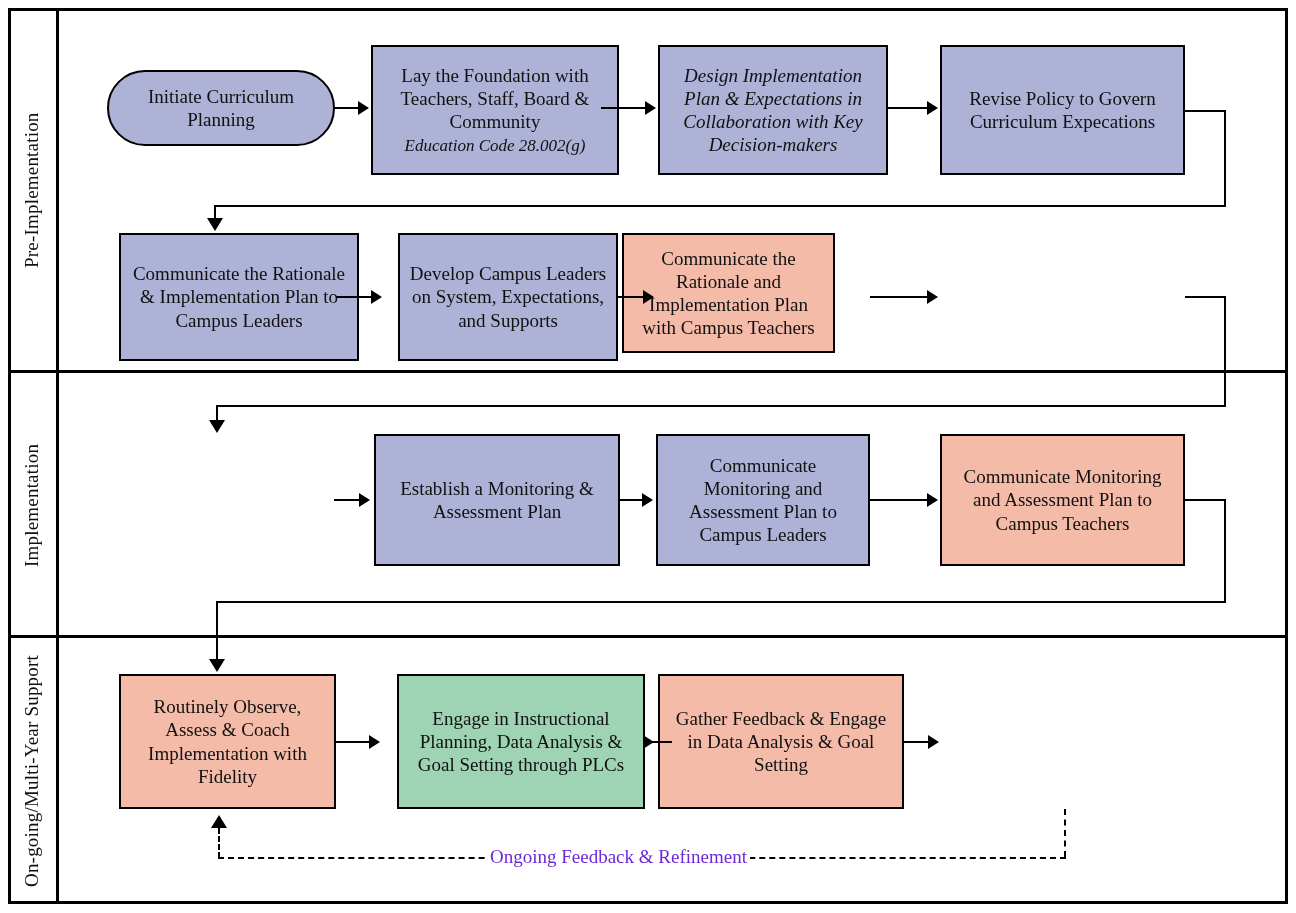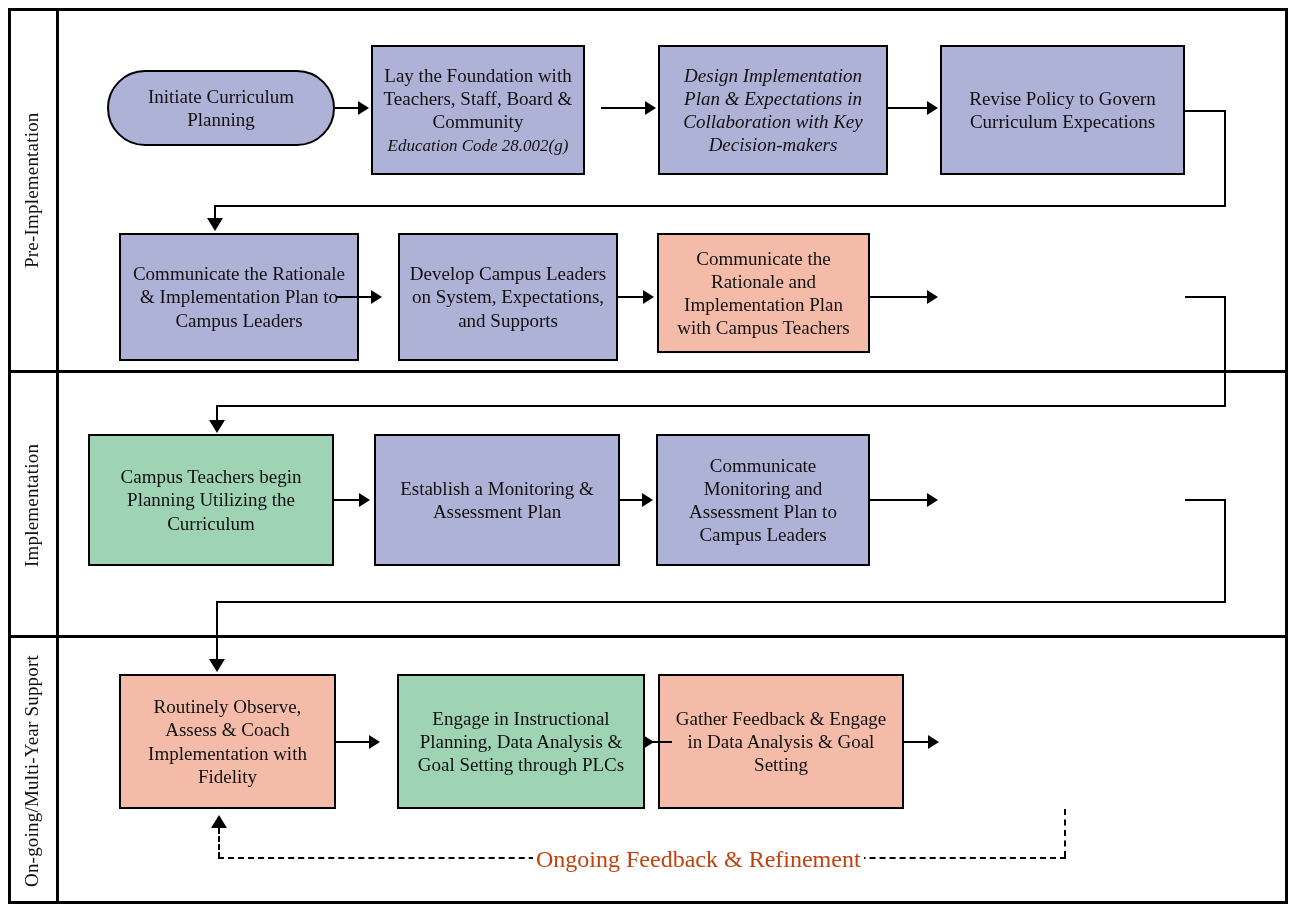--- a/index.html
+++ b/index.html
@@ -113,44 +113,43 @@
     border-top:2px dashed #000;
   }
   .dln-v{
     position:absolute;
     width:0;
     border-left:2px dashed #000;
   }
   .loop-label{
     position:absolute;
     background:#fff;
-    font-size:24px;
+    font-size:19px;
     line-height:1;
     padding:0 3px;
     white-space:nowrap;
-    color:#c2410c;
-    margin-left:46px;
+    color:#6d28d9;
   }
 </style>
 </head>
 <body>
 
 <div id="canvas">
 
   <div class="frame"></div>
 
   <div class="lane" style="top:8px;height:365px;"></div>
   <div class="lane-rule" style="top:8px;height:365px;"></div>
   <div class="lane-label" style="top:8px;height:365px;">Pre-Implementation</div>
 
   <div class="node pill blue" style="left:107px;top:70px;width:228px;height:76px;">
     <span class="txt">Initiate Curriculum Planning</span>
   </div>
 
-  <div class="node blue" style="left:371px;top:45px;width:214px;height:130px;flex-direction:column;">
+  <div class="node blue" style="left:371px;top:45px;width:248px;height:130px;flex-direction:column;">
     <span class="txt">Lay the Foundation with Teachers, Staff, Board &amp; Community</span>
     <span class="sub">Education Code 28.002(g)</span>
   </div>
 
   <div class="node blue" style="left:658px;top:45px;width:230px;height:130px;font-style:italic;">
     <span class="txt">Design Implementation Plan &amp; Expectations in Collaboration with Key Decision-makers</span>
   </div>
 
   <div class="node blue" style="left:940px;top:45px;width:245px;height:130px;">
     <span class="txt">Revise Policy to Govern Curriculum Expecations</span>
@@ -172,21 +171,21 @@
   <div class="arrow-d" style="left:207px;top:218px;"></div>
 
   <div class="node blue" style="left:119px;top:233px;width:240px;height:128px;">
     <span class="txt">Communicate the Rationale &amp; Implementation Plan to Campus Leaders</span>
   </div>
 
   <div class="node blue" style="left:398px;top:233px;width:220px;height:128px;">
     <span class="txt">Develop Campus Leaders on System, Expectations, and Supports</span>
   </div>
 
-  <div class="node pink" style="left:657px;top:233px;width:213px;height:120px;align-items:center;">
+  <div class="node pink" style="left:622px;top:233px;width:213px;height:120px;align-items:center;">
     <span class="txt">Communicate the Rationale and Implementation Plan with Campus Teachers</span>
   </div>
 
 
   <div class="ln hln" style="left:336px;top:296px;width:37px;"></div>
   <div class="arrow-r" style="left:371px;top:290px;"></div>
 
   <div class="ln hln" style="left:618px;top:296px;width:27px;"></div>
   <div class="arrow-r" style="left:643px;top:290px;"></div>
 
@@ -196,32 +195,32 @@
   <div class="lane" style="top:373px;height:265px;"></div>
   <div class="lane-rule" style="top:373px;height:265px;"></div>
   <div class="lane-label" style="top:373px;height:265px;">Implementation</div>
 
   <div class="ln hln" style="left:1185px;top:296px;width:41px;"></div>
   <div class="ln vln" style="left:1224px;top:296px;height:111px;"></div>
   <div class="ln hln" style="left:216px;top:405px;width:1010px;"></div>
   <div class="ln vln" style="left:216px;top:405px;height:19px;"></div>
   <div class="arrow-d" style="left:209px;top:420px;"></div>
 
-  <div class="node green" style="left:88px;top:434px;width:246px;height:132px;">
-    <span class="txt">Campus Teachers begin Planning Utilizing the Curriculum</span>
-  </div>
 
   <div class="node blue" style="left:374px;top:434px;width:246px;height:132px;">
     <span class="txt">Establish a Monitoring &amp; Assessment Plan</span>
   </div>
 
   <div class="node blue" style="left:656px;top:434px;width:214px;height:132px;">
     <span class="txt">Communicate Monitoring and Assessment Plan to Campus Leaders</span>
   </div>
 
+  <div class="node pink" style="left:940px;top:434px;width:245px;height:132px;">
+    <span class="txt">Communicate Monitoring and Assessment Plan to Campus Teachers</span>
+  </div>
 
   <div class="ln hln" style="left:334px;top:499px;width:27px;"></div>
   <div class="arrow-r" style="left:359px;top:493px;"></div>
 
   <div class="ln hln" style="left:620px;top:499px;width:24px;"></div>
   <div class="arrow-r" style="left:642px;top:493px;"></div>
 
   <div class="ln hln" style="left:870px;top:499px;width:59px;"></div>
   <div class="arrow-r" style="left:927px;top:493px;"></div>
 

